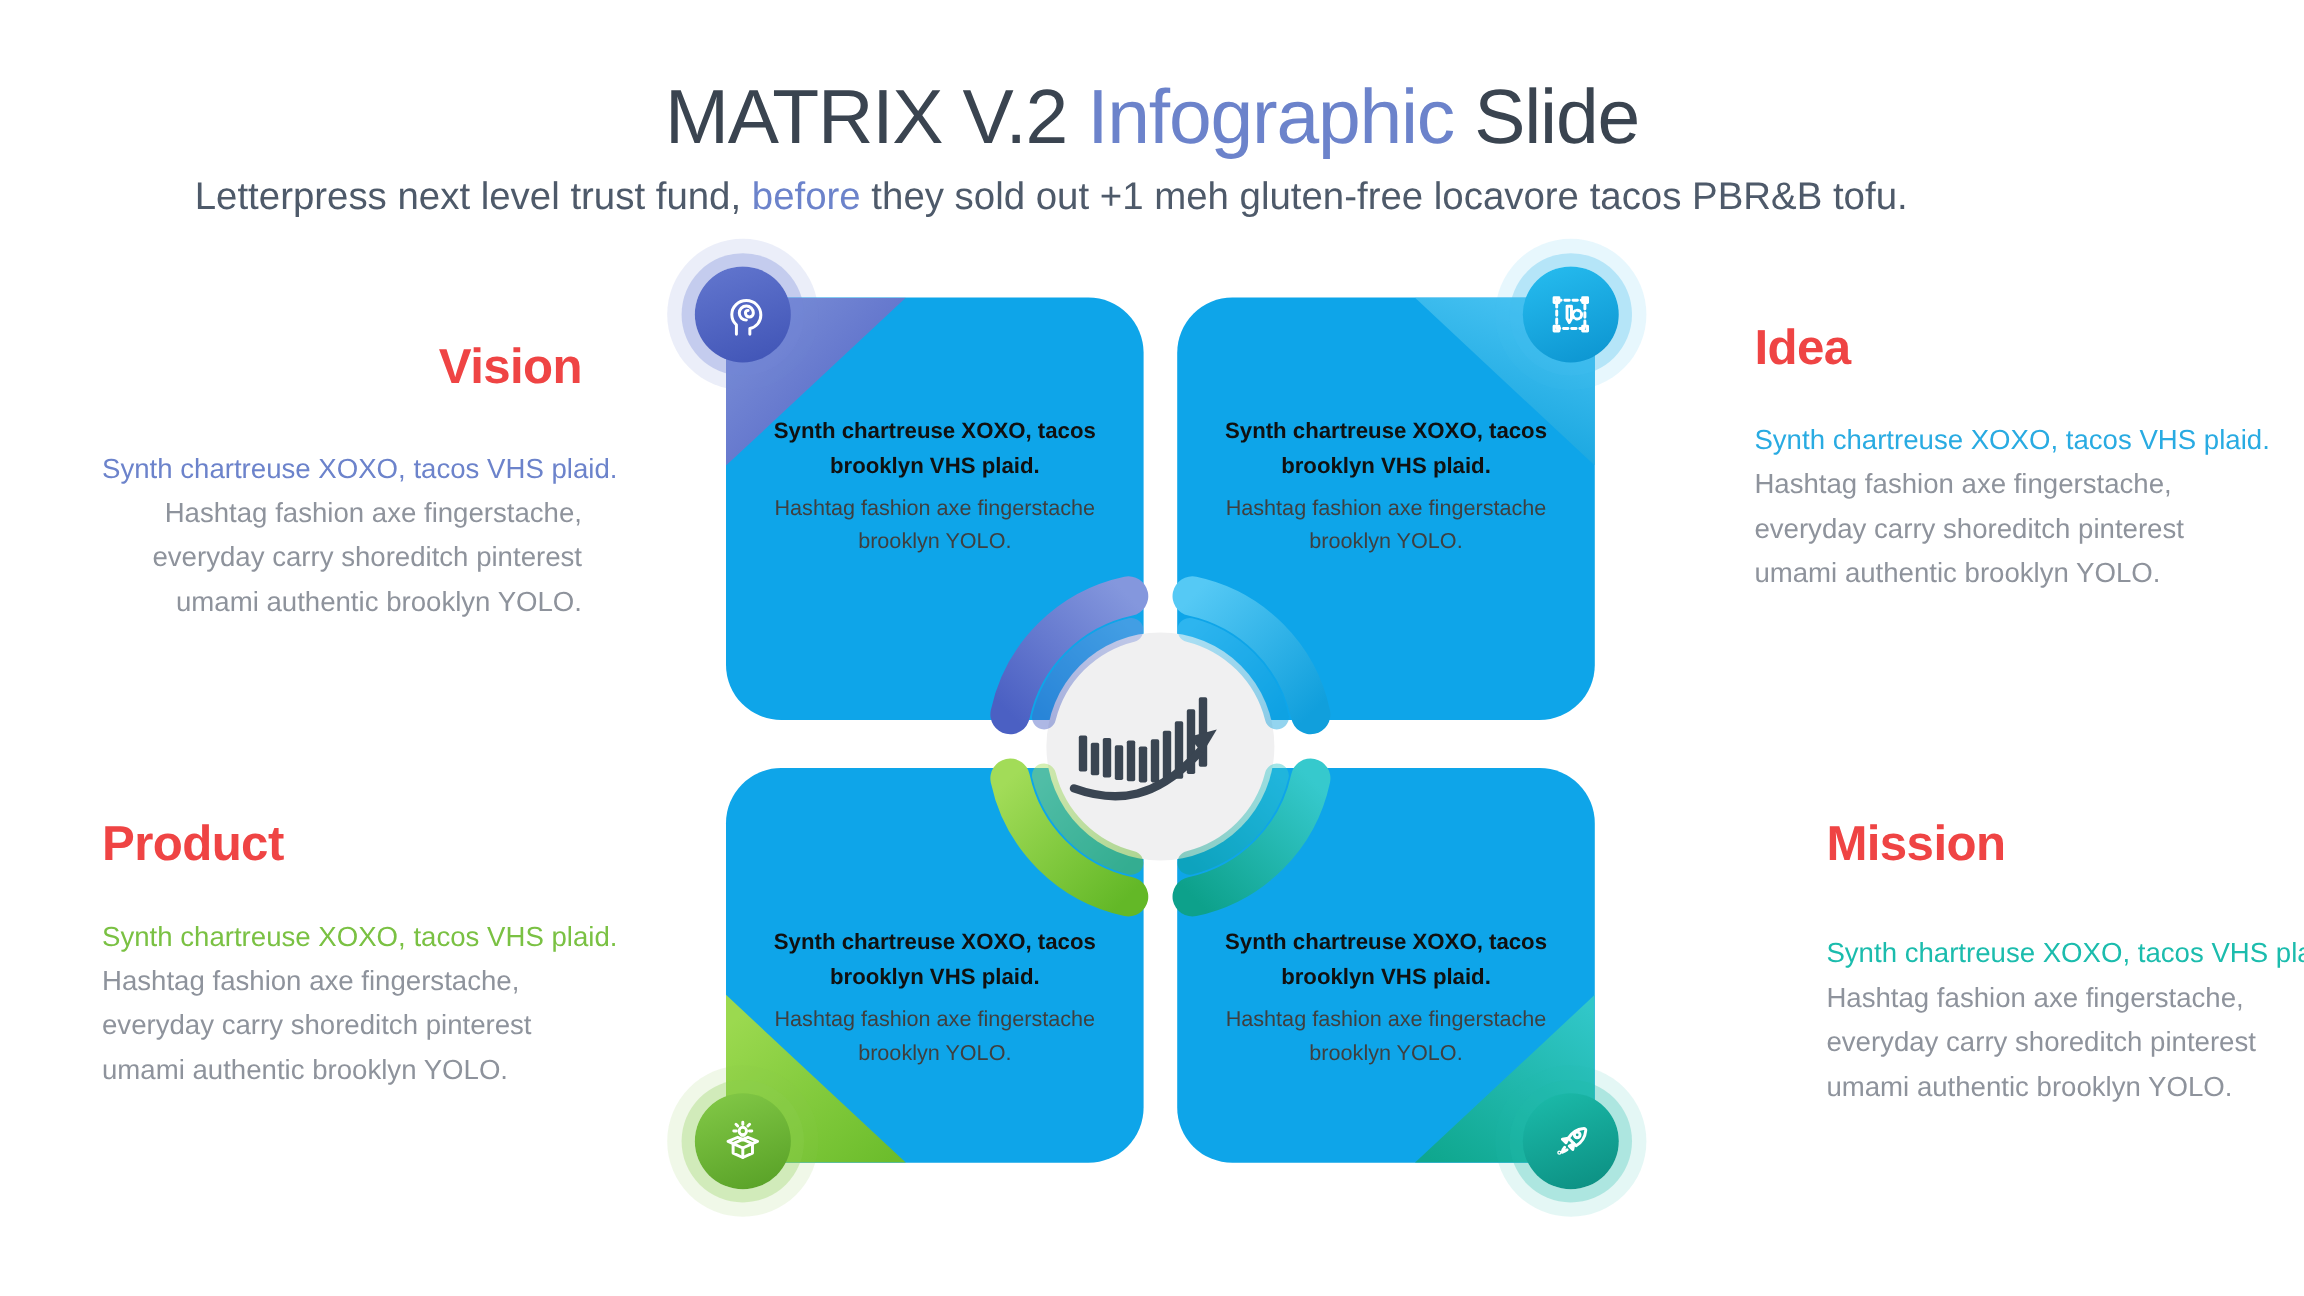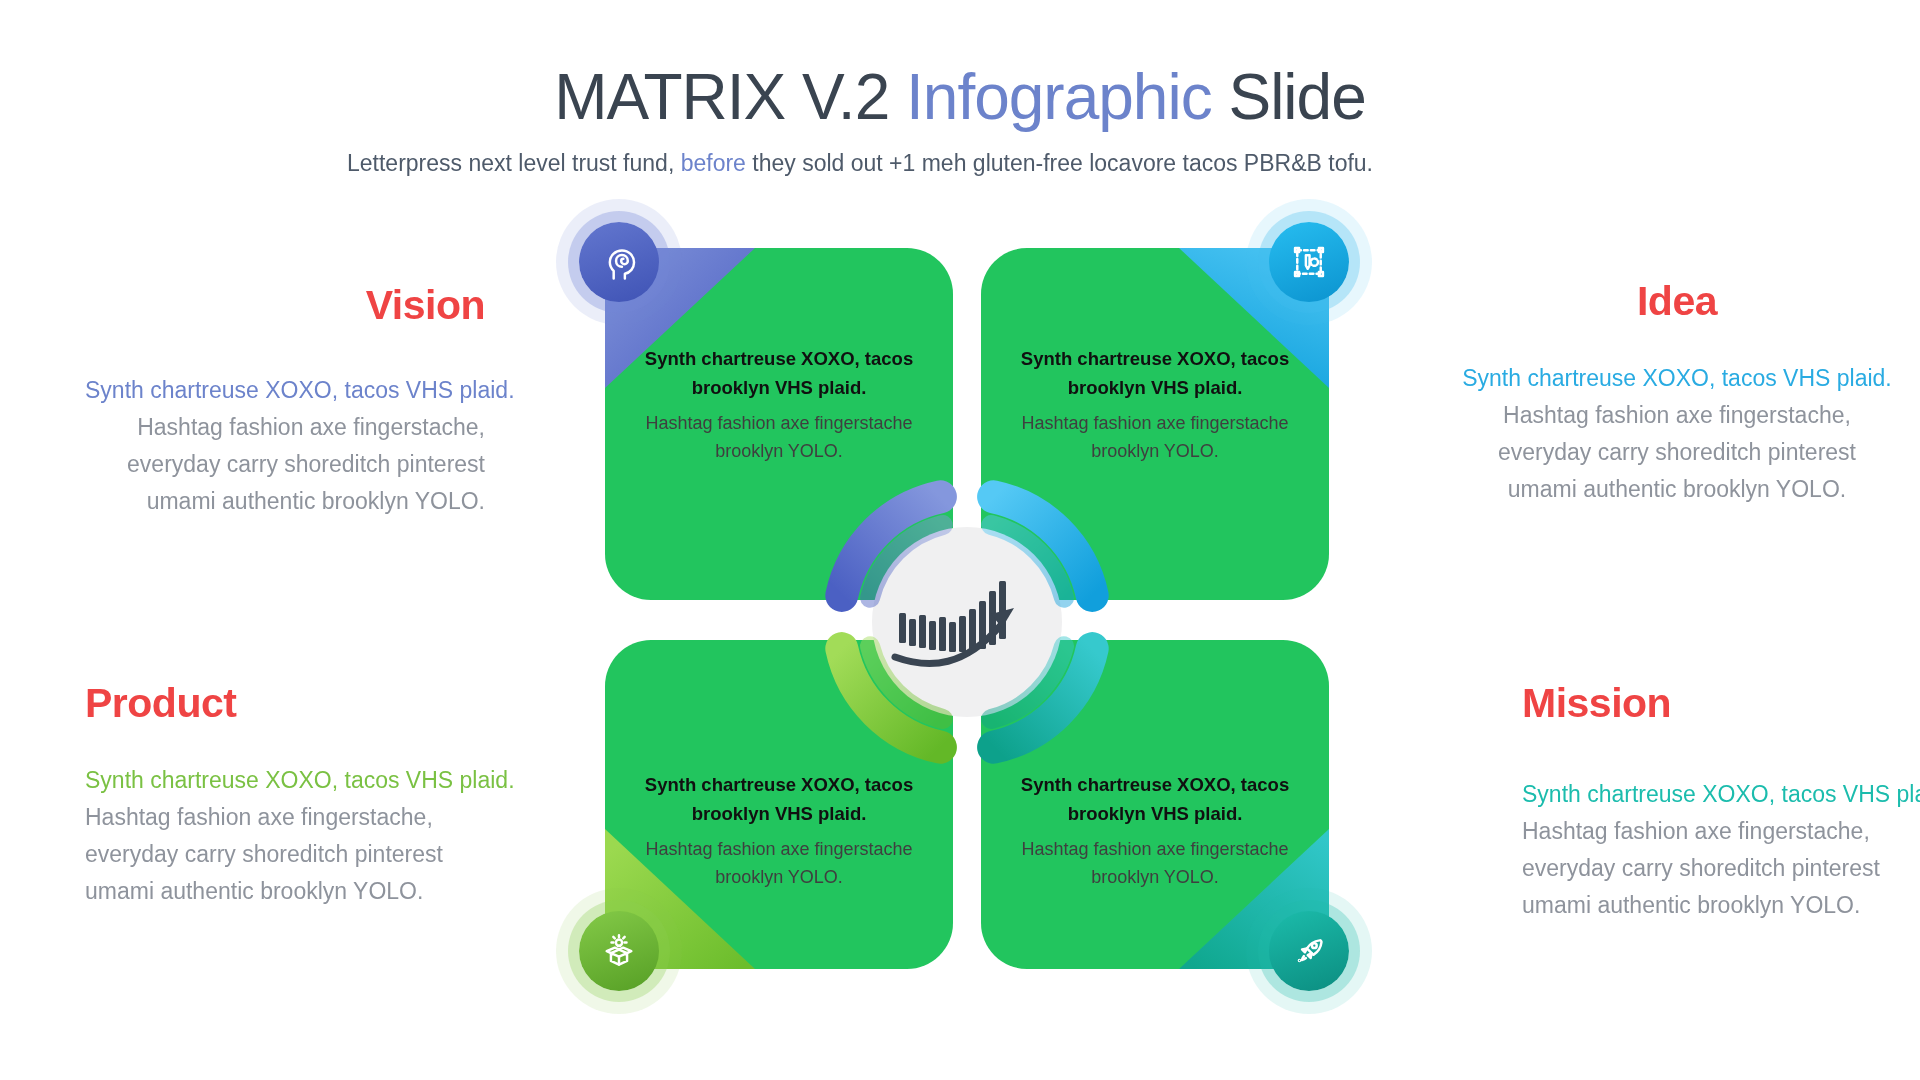--- a/index.html
+++ b/index.html
@@ -3,39 +3,39 @@
 <meta charset="utf-8">
 <style>
   html,body{margin:0;padding:0;background:#fff;}
   .stage{position:relative;width:1920px;height:1080px;background:#ffffff;overflow:hidden;
          font-family:"Liberation Sans",sans-serif;}
 
   
   .title{position:absolute;top:64px;left:0;width:1920px;text-align:center;
          font-size:64px;font-weight:300;letter-spacing:-1px;color:#3a4450;line-height:66px;}
   .title .accent{font-weight:300;}
-  .subtitle{position:absolute;top:148px;left:0;width:1720px;text-align:center;
-            font-size:23px;color:#4e5a6a;line-height:30px;}
+  .subtitle{position:absolute;top:148px;left:16px;width:1720px;text-align:center;
+            font-size:32px;color:#4e5a6a;line-height:30px;}
 
   
   .section{position:absolute;}
   .section h2{margin:0;font-size:41px;font-weight:800;color:#ef4444;line-height:46px;letter-spacing:-0.5px;}
   .section .copy{font-size:23px;line-height:37px;color:#8e939c;}
   .section .copy div{white-space:nowrap;}
   .sec-vision{left:85px;top:282px;width:400px;text-align:right;}
   .sec-vision .copy{margin-top:44px;}
-  .sec-idea{left:1462px;top:278px;width:430px;text-align:center;}
+  .sec-idea{left:1462px;top:266px;width:430px;text-align:left;}
   .sec-idea .copy{margin-top:36px;}
   .sec-product{left:85px;top:680px;width:400px;}
   .sec-product .copy{margin-top:36px;}
   .sec-mission{left:1522px;top:680px;width:430px;text-align:left;}
   .sec-mission .copy{margin-top:50px;}
 
   
-  .card{position:absolute;background:#22c55e;border-radius:46px;}
+  .card{position:absolute;background:#0ea5e9;border-radius:46px;}
   .card-tl{left:605px;top:248px;width:348px;height:352px;border-top-left-radius:0;}
   .card-tr{left:981px;top:248px;width:348px;height:352px;border-top-right-radius:0;}
   .card-bl{left:605px;top:640px;width:348px;height:329px;border-bottom-left-radius:0;}
   .card-br{left:981px;top:640px;width:348px;height:329px;border-bottom-right-radius:0;}
   .card-copy{position:absolute;left:20px;right:20px;text-align:center;}
   .card-tl .card-copy,.card-tr .card-copy{top:96px;}
   .card-bl .card-copy,.card-br .card-copy{top:130px;}
   .card-copy .b{font-size:18.5px;font-weight:700;color:#101010;line-height:29px;white-space:nowrap;}
   .card-copy .r{font-size:18px;color:#3f3f3f;line-height:28px;white-space:nowrap;}
   .card-copy .b2{margin-bottom:7px;}

